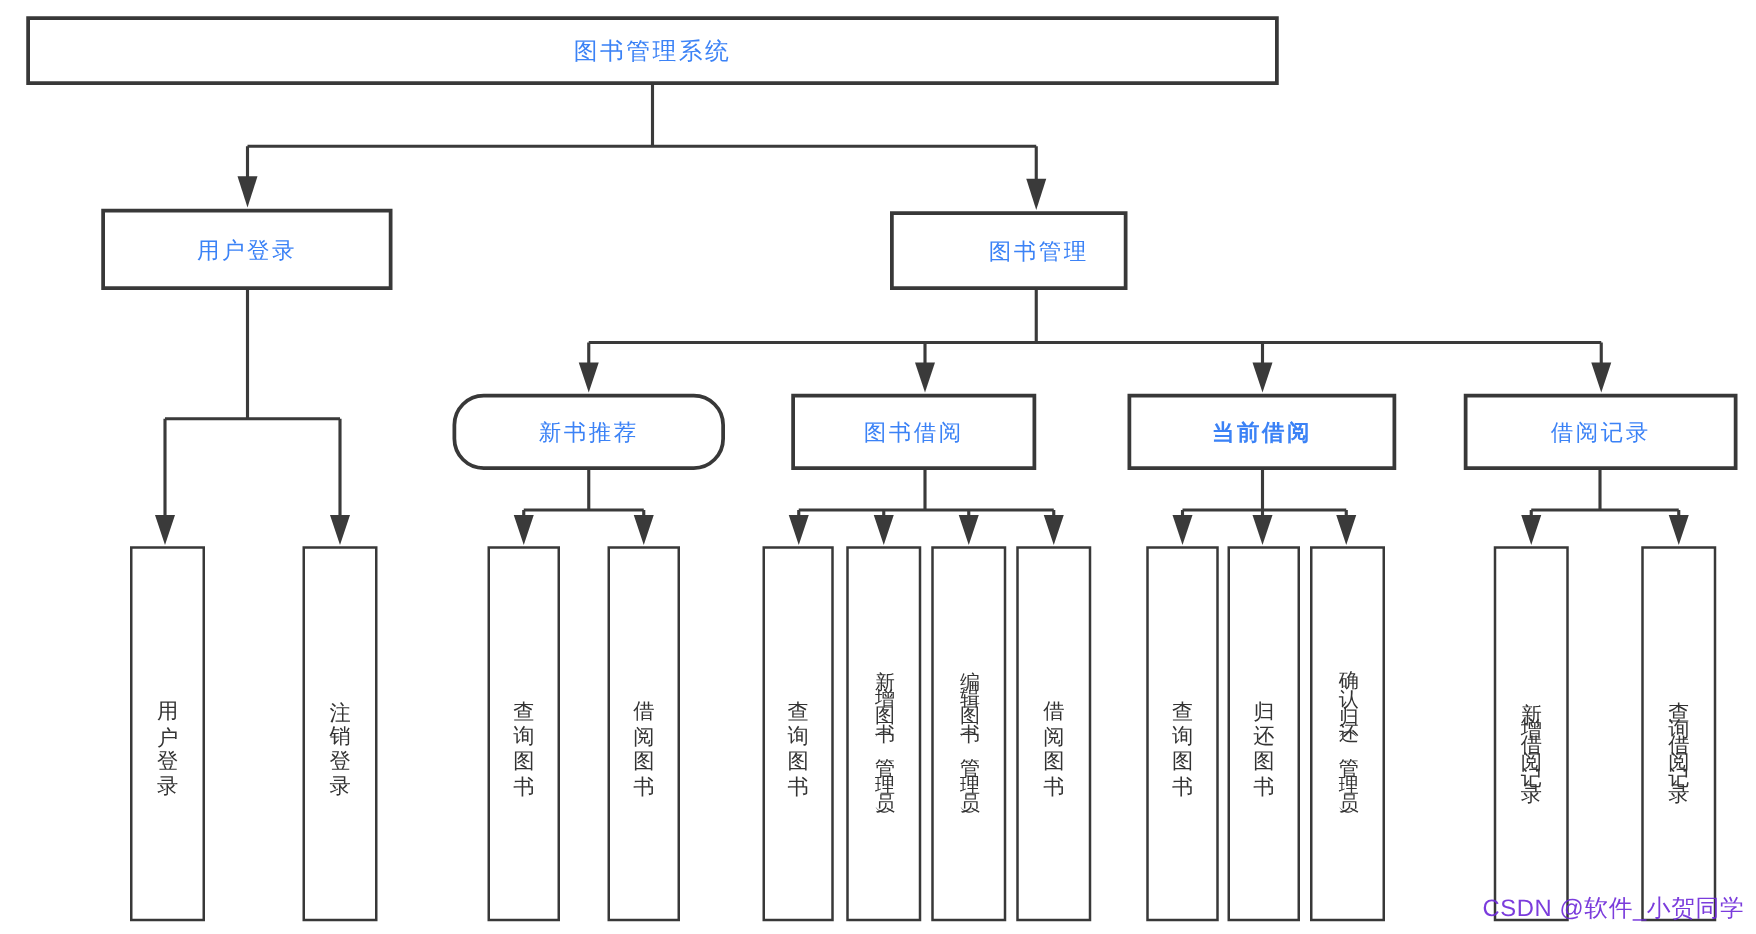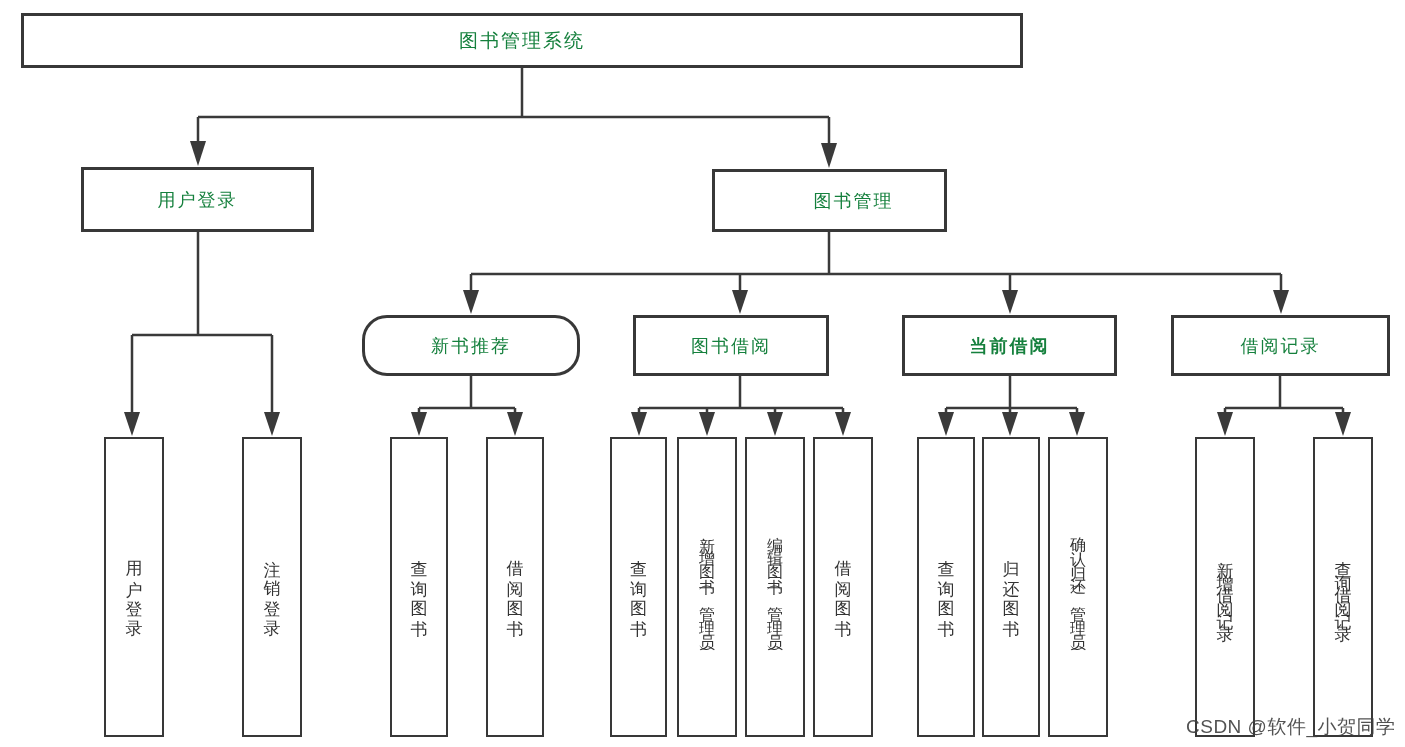--- a/index.html
+++ b/index.html
@@ -22,21 +22,21 @@
     box-sizing: border-box;
     background: #ffffff;
     border: 3px solid #383838;
     display: flex;
     align-items: center;
     justify-content: center;
     z-index: 1;
   }
   .box .lbl {
     font-size: 18px;
-    color: #15803d;
+    color: #3b82f6;
     letter-spacing: 2px;
     white-space: nowrap;
     text-align: center;
   }
   .root-box .lbl { font-size: 19px; }
   .leaf {
     border-width: 2.5px;
   }
   .leaf .vlbl {
     writing-mode: vertical-rl;
@@ -46,21 +46,21 @@
     letter-spacing: 20px;
     line-height: 1;
   }
   .leaf .vlbl.mid  { letter-spacing: 13px; }
   .leaf .vlbl.long { letter-spacing: 14px; font-size: 16px; }
   #watermark {
     position: absolute;
     left: 1186px;
     top: 714px;
     font-size: 19px;
-    color: #404040;
+    color: #6d28d9;
     opacity: 0.9;
     z-index: 2;
     white-space: nowrap;
     letter-spacing: 0.5px;
   }
 </style>
 </head>
 <body>
 
 <div id="canvas">
@@ -98,21 +98,21 @@
     </g>
   </svg>
 
   <div class="box root-box" style="left:21px; top:13px; width:1002px; height:55px;">
     <span class="lbl">图书管理系统</span>
   </div>
 
   <div class="box" style="left:81px; top:167px; width:233px; height:65px;">
     <span class="lbl">用户登录</span>
   </div>
-  <div class="box" style="left:712px; top:169px; width:235px; height:63px;padding-left:48px;">
+  <div class="box" style="left:712px; top:169px; width:190px; height:63px;padding-left:48px;">
     <span class="lbl">图书管理</span>
   </div>
 
   <div class="box" style="left:362px; top:315px; width:218px; height:61px;border-radius:25px;">
     <span class="lbl">新书推荐</span>
   </div>
   <div class="box" style="left:633px; top:315px; width:196px; height:61px;font-family:Liberation Serif, serif;">
     <span class="lbl">图书借阅</span>
   </div>
   <div class="box" style="left:902px; top:315px; width:215px; height:61px;font-weight:bold;">

